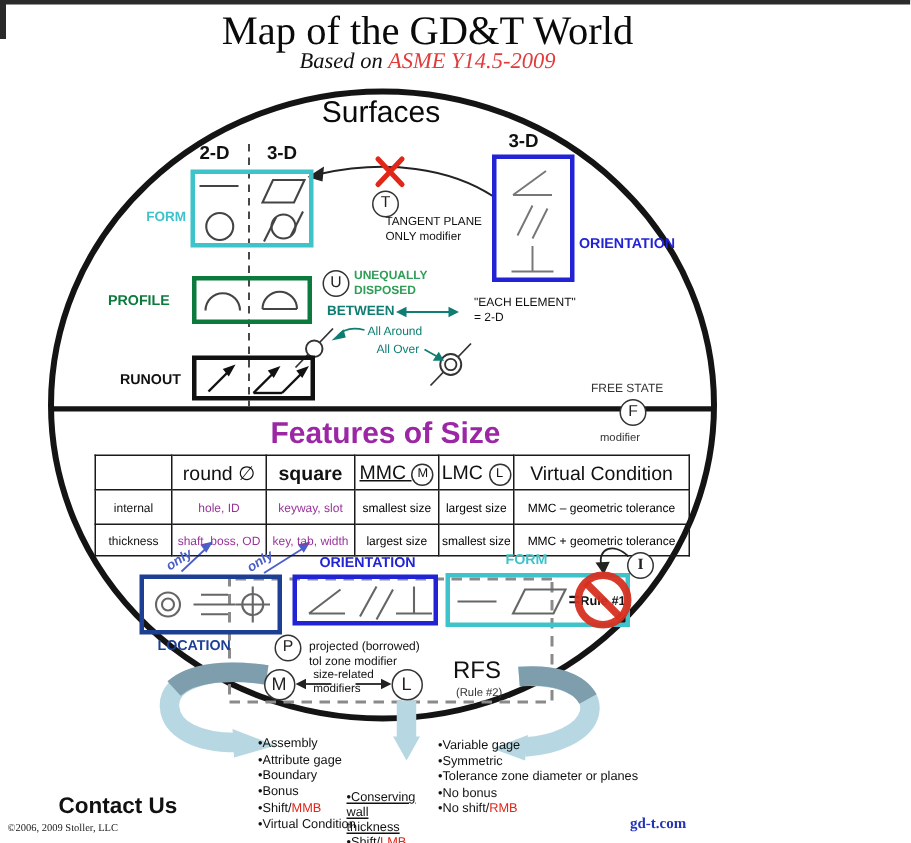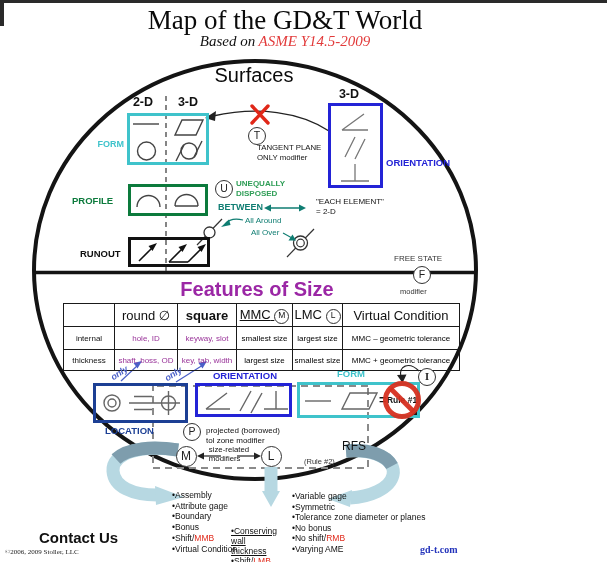--- a/index.html
+++ b/index.html
@@ -266,21 +266,21 @@
     <div>tol zone modifier</div>
   </div>
 
   <div class="circ md" style="left:175.5px;top:445.5px;">M</div>
   <div class="circ md" style="left:260.5px;top:445.5px;">L</div>
   <div class="t ctr" style="left:229px;top:446px;transform:translateX(-50%);font-size:7.8px;line-height:8.8px;">
     <div>size-related</div>
     <div>modifiers</div>
   </div>
 
-  <div class="t" style="left:302px;top:439px;font-size:12px;color:#111;margin-left:40px;">RFS</div>
+  <div class="t" style="left:302px;top:439px;font-size:16px;color:#111;">RFS</div>
   <div class="t" style="left:304px;top:457px;font-size:7.5px;color:#333;">(Rule #2)</div>
 
   <div class="list" style="left:172px;top:490px;line-height:10.7px;">
     <div class="li"><span>•Assembly</span><span class="red"></span></div>
     <div class="li"><span>•Attribute gage</span><span class="red"></span></div>
     <div class="li"><span>•Boundary</span><span class="red"></span></div>
     <div class="li"><span>•Bonus</span><span class="red"></span></div>
     <div class="li"><span>•Shift/</span><span class="red">MMB</span></div>
     <div class="li"><span>•Virtual Condition</span><span class="red"></span></div>
   </div>
@@ -291,21 +291,20 @@
     <div class="li"><span>thickness</span><span class="red"></span></div>
     <div class="li"><span>•Shift/</span><span class="red">LMB</span></div>
   </div>
 
   <div class="list" style="left:292px;top:491px;line-height:10.5px;">
     <div class="li"><span>•Variable gage</span><span class="red"></span></div>
     <div class="li"><span>•Symmetric</span><span class="red"></span></div>
     <div class="li"><span>•Tolerance zone diameter or planes</span><span class="red"></span></div>
     <div class="li"><span>•No bonus</span><span class="red"></span></div>
     <div class="li"><span>•No shift/</span><span class="red">RMB</span></div>
-    <div class="li"><span>•Varying AME</span><span class="red"></span></div>
   </div>
 
   <div class="t" style="left:39px;top:529px;font-size:15px;font-weight:bold;">Contact Us</div>
   <div class="t" style="left:5px;top:548px;font-family:'Liberation Serif',serif;font-size:7px;color:#222;">©2006, 2009 Stoller, LLC</div>
   <div class="t" style="left:420px;top:544px;font-family:'Liberation Serif',serif;font-weight:bold;font-size:10px;color:#2333bb;">gd-t.com</div>
 
   <svg class="toplayer" style="left:381px;top:379px;" width="44" height="44" viewBox="0 0 44 44">
     <circle cx="21" cy="21" r="16.5" fill="none" stroke="#d63020" stroke-width="5" opacity="0.95"></circle>
     <path d="M9.5 9.5 L32.5 32.5" stroke="#d63020" stroke-width="5" opacity="0.95"></path>
   </svg>

